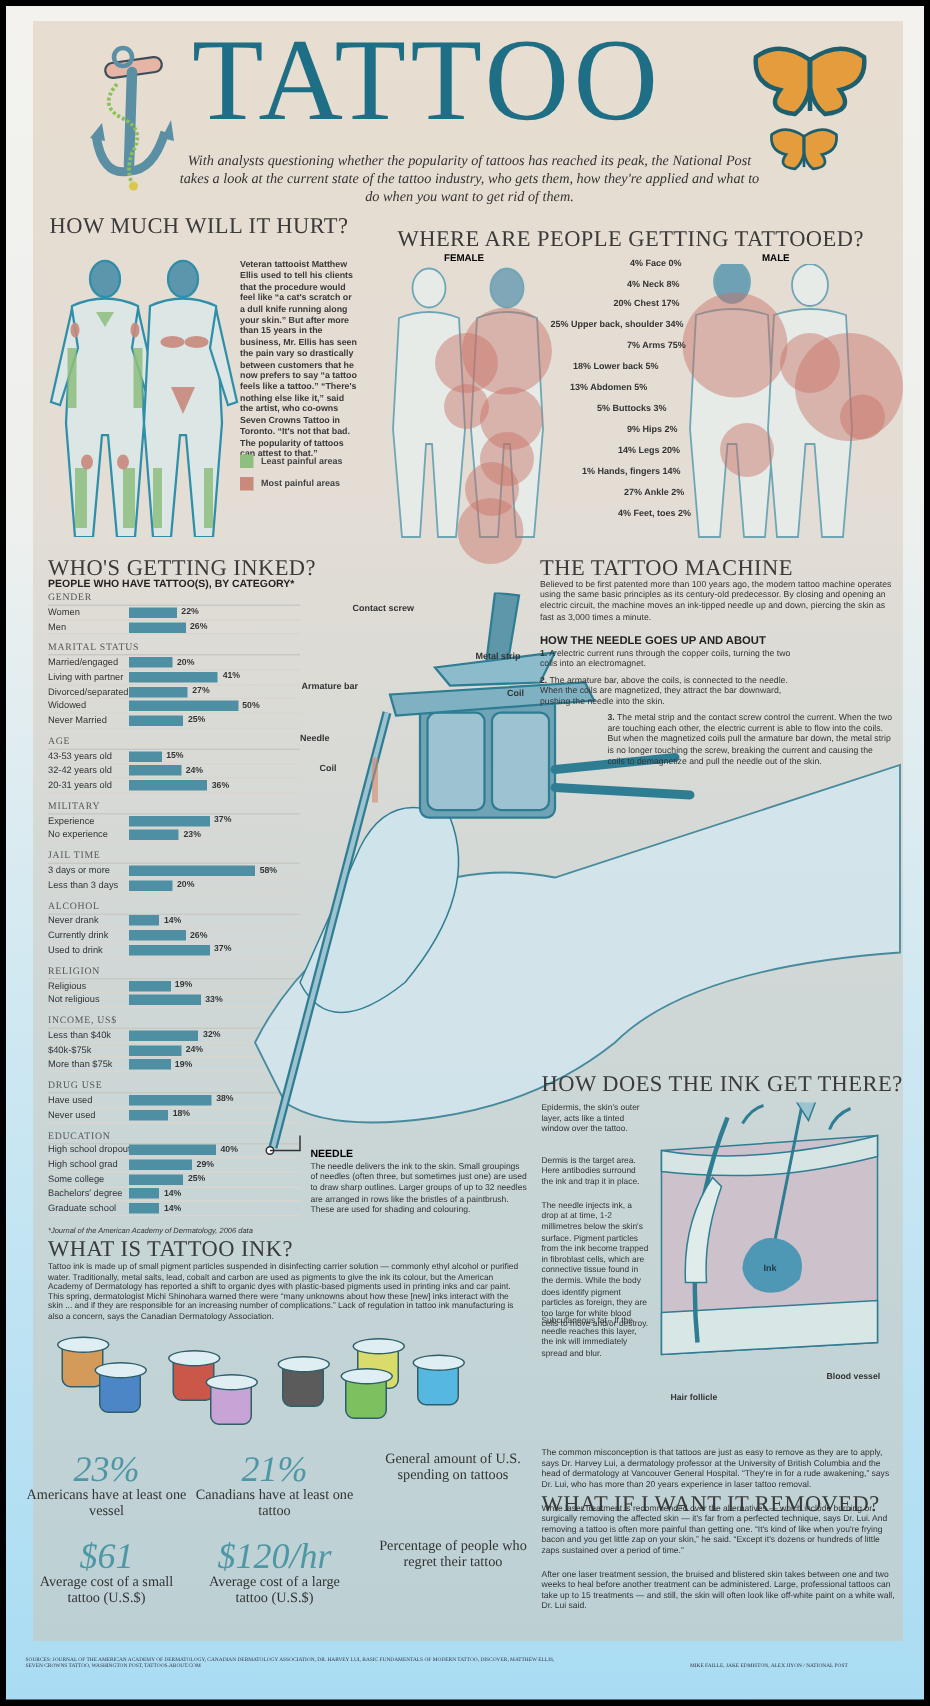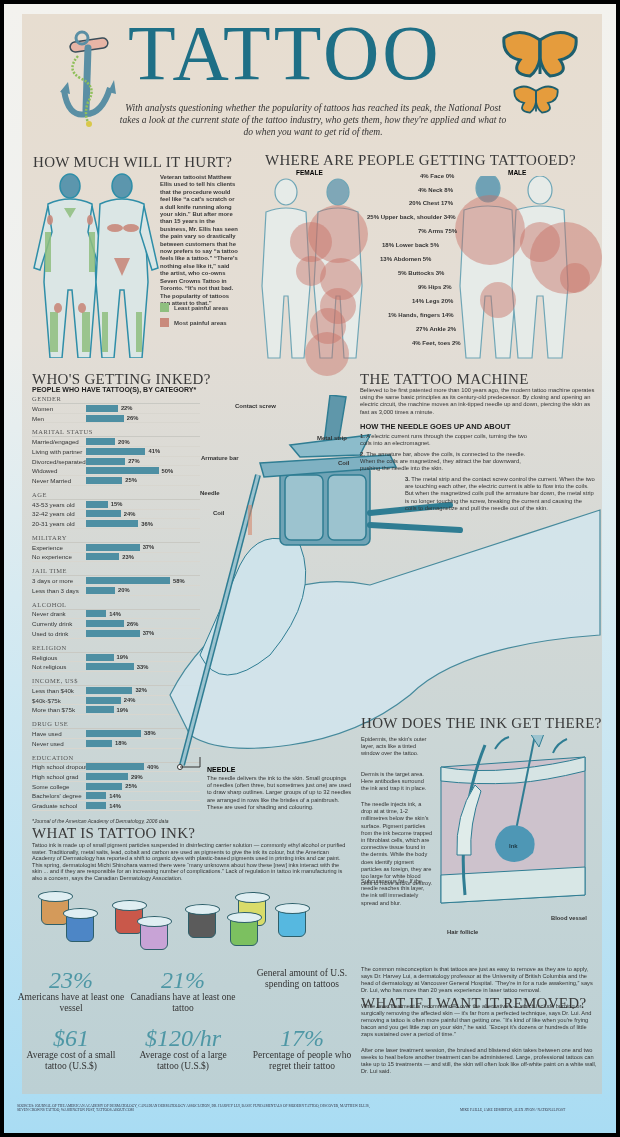--- a/index.html
+++ b/index.html
@@ -48,21 +48,21 @@
   <path d="M40 10 Q60 -4 76 8 Q78 26 60 30 Q70 44 50 46 Q42 40 40 28Z" fill="#e59c3d" stroke="#1e5f6e" stroke-width="3"></path>
   <path d="M40 8 L40 44" stroke="#1e5f6e" stroke-width="3"></path>
 </svg>
 <svg style="position:absolute;left:512px;top:82px" width="48" height="36" viewBox="0 0 80 50">
   <path d="M40 10 Q20 -4 4 8 Q2 26 20 30 Q10 44 30 46 Q38 40 40 28Z" fill="#e59c3d" stroke="#1e5f6e" stroke-width="3"></path>
   <path d="M40 10 Q60 -4 76 8 Q78 26 60 30 Q70 44 50 46 Q42 40 40 28Z" fill="#e59c3d" stroke="#1e5f6e" stroke-width="3"></path>
   <path d="M40 8 L40 44" stroke="#1e5f6e" stroke-width="3"></path>
 </svg>
 <div class="subtitle serif">With analysts questioning whether the popularity of tattoos has reached its peak, the National Post takes a look at the current state of the tattoo industry, who gets them, how they're applied and what to do when you want to get rid of them.</div>
 
-<div class="h2 serif" style="left:33px;top:155px">HOW MUCH WILL IT HURT?</div>
+<div class="h2 serif" style="left:33px;top:144px">HOW MUCH WILL IT HURT?</div>
 <svg style="position:absolute;left:30px;top:172px" width="130" height="186" viewBox="0 0 130 186">
   <g fill="#dbe6e5" stroke="#2f8ea8" stroke-width="1.5">
     <ellipse cx="40" cy="14" rx="10" ry="12" fill="#5c96ad"></ellipse>
     <path d="M18 32 Q40 22 62 32 L66 110 L60 186 L48 186 L42 118 L38 118 L32 186 L20 186 L14 110Z"></path>
     <path d="M18 34 L4 96 L10 98 L22 60Z M62 34 L76 96 L70 98 L58 60Z"></path>
     <ellipse cx="92" cy="14" rx="10" ry="12" fill="#5c96ad"></ellipse>
     <path d="M70 32 Q92 22 114 32 L118 110 L112 186 L100 186 L94 118 L90 118 L84 186 L72 186 L66 110Z"></path>
     <path d="M114 34 L128 96 L122 98 L110 60Z"></path>
   </g>
   <g fill="#8fbf7f" opacity=".85">
@@ -359,21 +359,20 @@
   </div>
 <div class="stat" style="left:16px;top:1026px">
     <div class="num">$61</div>
     <div class="cap">Average cost of a small tattoo (U.S.$)</div>
   </div>
 <div class="stat" style="left:128px;top:1026px">
     <div class="num">$120/hr</div>
     <div class="cap">Average cost of a large tattoo (U.S.$)</div>
   </div>
 <div class="stat" style="left:242px;top:1026px;width:120px">
-    <div class="num">17%</div>
     <div class="cap">Percentage of people who regret their tattoo</div>
   </div>
 
 <div class="h2 serif" style="left:361px;top:716px">HOW DOES THE INK GET THERE?</div>
 <svg style="position:absolute;left:435px;top:735px" width="160" height="170" viewBox="0 0 160 170">
   <path d="M6 32 L150 22 L150 160 L6 168Z" fill="#cdc2cc" stroke="#2f7d93" stroke-width="1"></path>
   <path d="M6 32 Q40 38 80 34 Q120 30 150 22 L150 36 Q110 46 80 48 Q40 50 6 46Z" fill="#d6e4e4" stroke="#2f7d93" stroke-width="1"></path>
   <path d="M6 140 L150 132 L150 160 L6 168Z" fill="#d8e7e6" stroke="#2f7d93" stroke-width="1"></path>
   <path d="M30 160 Q22 80 50 10" fill="none" stroke="#2f7d93" stroke-width="3"></path>
   <path d="M22 120 Q20 80 40 50 L46 56 Q34 90 36 120Z" fill="#e0ecea" stroke="#2f7d93" stroke-width="1"></path>

